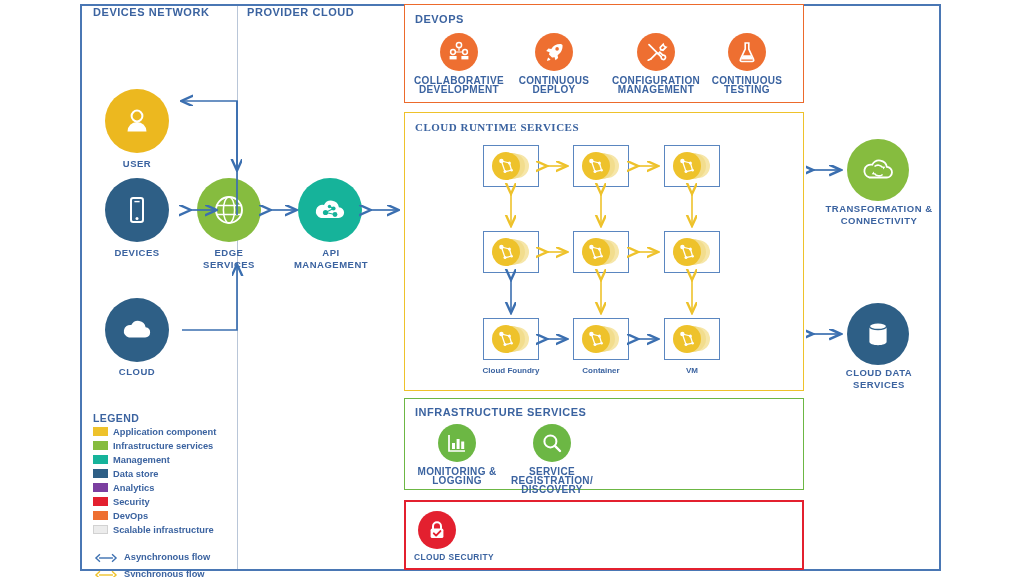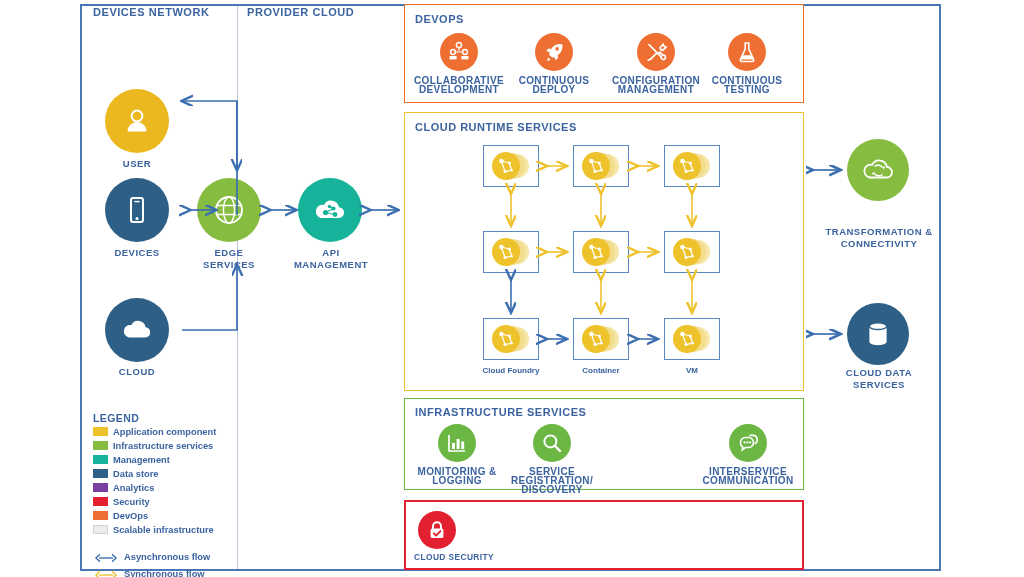--- a/index.html
+++ b/index.html
@@ -208,21 +208,21 @@
         </svg>
       </div>
       <div class="cap">
         <span>CONTINUOUS</span><br>
         <span>TESTING</span>
       </div>
     </div>
   </div>
 
   <div class="abs section-box" id="box-runtime">
-    <div class="section-title" style="left:10px;top:8px;">CLOUD RUNTIME SERVICES</div>
+    <div class="section-title" style="left:10px;top:8px;font-family:Liberation Serif, serif;">CLOUD RUNTIME SERVICES</div>
 
     <div class="rt-tile" style="left:78px;top:32px;">
       <div class="rt-stack">
         <div class="d" style="left:14px;top:2px;width:24px;height:24px;background:#f6e6a8;"></div>
         <div class="d" style="left:8px;top:1px;width:26px;height:26px;background:#f2dd8d;"></div>
         <div class="d" style="left:1px;top:0px;width:28px;height:28px;background:#eec22b;"></div>
         <svg style="position:absolute;left:5px;top:4px;" width="20" height="20" viewBox="0 0 20 20" aria-hidden="true">
           <g fill="#fff">
               <circle cx="5.4" cy="5" r="2.2"></circle>
               <circle cx="13.4" cy="7" r="1.5"></circle>
@@ -445,21 +445,21 @@
   <div class="abs node">
     <div class="circ" style="left:847px;top:139px;width:62px;height:62px;background:#86bc3f;">
       <svg width="38" height="34" viewBox="0 0 38 34" aria-hidden="true">
         <path d="M10.5 24.5h17a5.3 5.3 0 0 0 .4-10.6 7.8 7.8 0 0 0-14.6-2.2 6 6 0 0 0-2.8 12.8z" fill="none" stroke="#fff" stroke-width="1.8"></path>
         <path d="M15.5 13.5a5.4 5.4 0 0 1 8.2 1.2" fill="none" stroke="#fff" stroke-width="1.6"></path>
         <path d="M24.3 16.4l-.8-2.9 2.9.3z" fill="#fff"></path>
         <path d="M23.6 21.5a5.4 5.4 0 0 1-8.2-1.2" fill="none" stroke="#fff" stroke-width="1.6"></path>
         <path d="M14.8 18.6l.8 2.9-2.9-.3z" fill="#fff"></path>
       </svg>
     </div>
-    <div class="lbl" style="left:816px;top:203px;width:126px;margin-top:23px;">
+    <div class="lbl" style="left:816px;top:203px;width:126px;">
       <span>TRANSFORMATION &amp;</span><br>
       <span>CONNECTIVITY</span>
     </div>
   </div>
 
   <div class="abs node">
     <div class="circ" style="left:847px;top:303px;width:62px;height:62px;background:#2e5f86;">
       <svg width="30" height="32" viewBox="0 0 30 32" aria-hidden="true">
         <ellipse cx="15" cy="8.2" rx="8.6" ry="3.4" fill="#fff"></ellipse>
         <path d="M6.4 8.2v15.6c0 1.9 3.9 3.4 8.6 3.4s8.6-1.5 8.6-3.4V8.2" fill="#fff"></path>
@@ -507,37 +507,20 @@
           <line x1="13.9" y1="13.9" x2="19" y2="19" stroke="#fff" stroke-width="2.4" stroke-linecap="round"></line>
         </svg>
       </div>
       <div class="cap">
         <span>SERVICE REGISTRATION/</span><br>
         <span>DISCOVERY</span>
       </div>
     </div>
 
 
-    <div class="svc" style="left:297px;top:25px;">
-      <div class="circ" style="background:#6cb744;">
-        <svg width="22" height="22" viewBox="0 0 22 22" aria-hidden="true">
-          <path d="M3.5 10.5a5 5 0 0 1 5-5h3a5 5 0 0 1 0 10h-3l-3.2 2.4.6-2.8a5 5 0 0 1-2.4-4.6z" fill="none" stroke="#fff" stroke-width="1.6"></path>
-          <path d="M12.4 3.4h3.6a4.3 4.3 0 0 1 1.5 8.3" fill="none" stroke="#fff" stroke-width="1.6"></path>
-          <g fill="#fff">
-              <circle cx="7.6" cy="10.4" r="1.1"></circle>
-              <circle cx="10.4" cy="10.4" r="1.1"></circle>
-              <circle cx="13.2" cy="10.4" r="1.1"></circle>
-            </g>
-        </svg>
-      </div>
-      <div class="cap">
-        <span>INTERSERVICE</span><br>
-        <span>COMMUNICATION</span>
-      </div>
-    </div>
   </div>
 
   <div class="abs section-box" id="box-security">
     <div style="position:absolute;left:12px;top:9px;width:38px;height:38px;border-radius:50%;background:#e3202f;display:flex;align-items:center;justify-content:center;">
       <svg width="24" height="24" viewBox="0 0 24 24" aria-hidden="true">
         <path d="M8 11V8.2a4 4 0 0 1 8 0V11" fill="none" stroke="#fff" stroke-width="2"></path>
         <rect x="5.6" y="10.6" width="12.8" height="9.4" rx="1.6" fill="#fff"></rect>
         <path d="M8.8 15.3l2.3 2.3 4.3-4.5" fill="none" stroke="#e3202f" stroke-width="1.9" stroke-linecap="round" stroke-linejoin="round"></path>
       </svg>
     </div>

